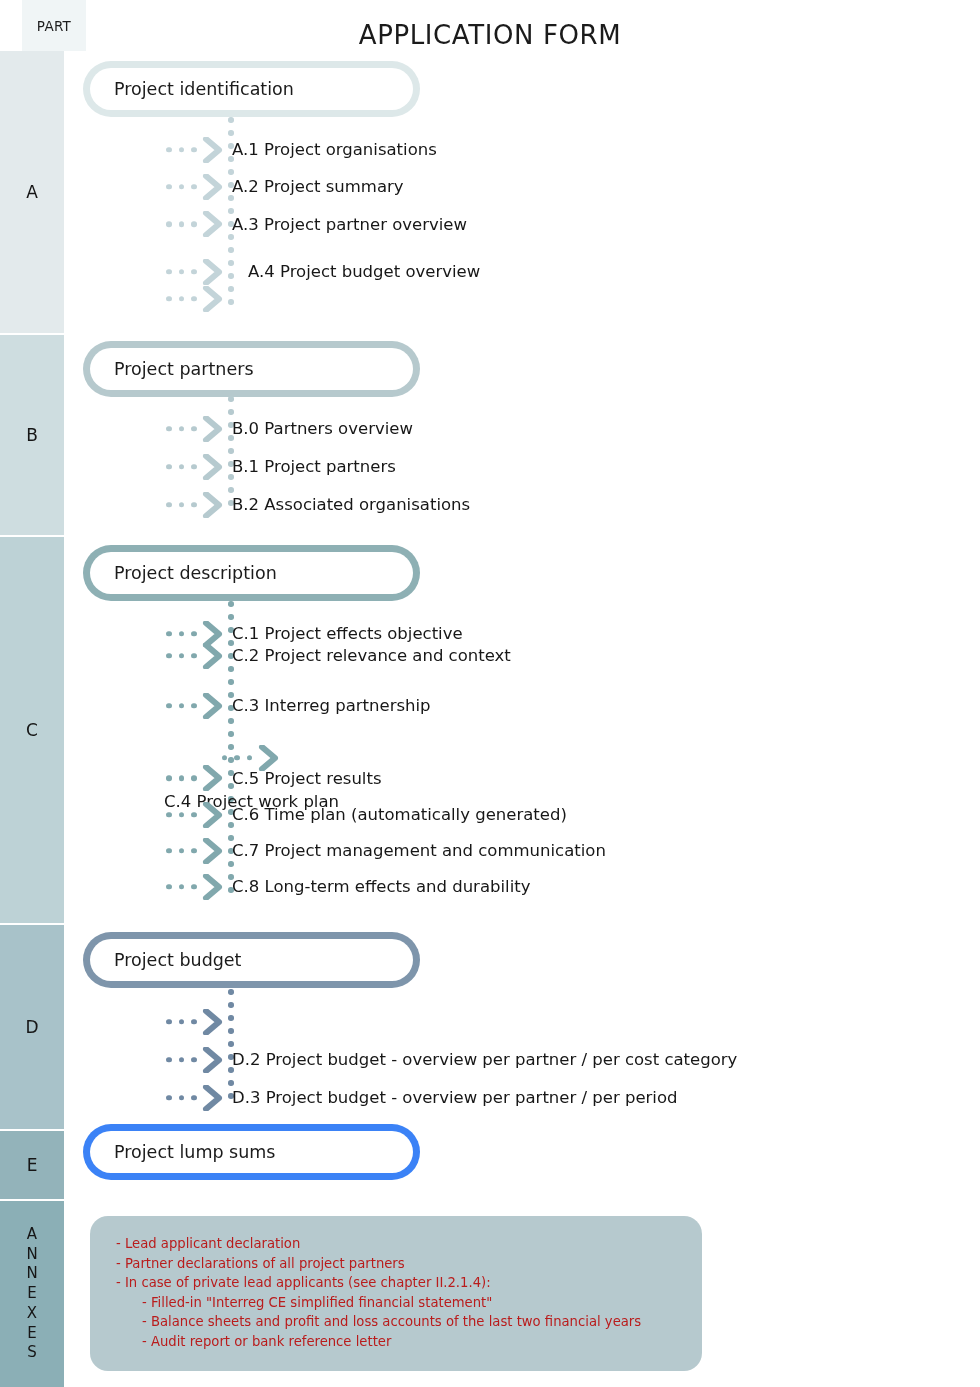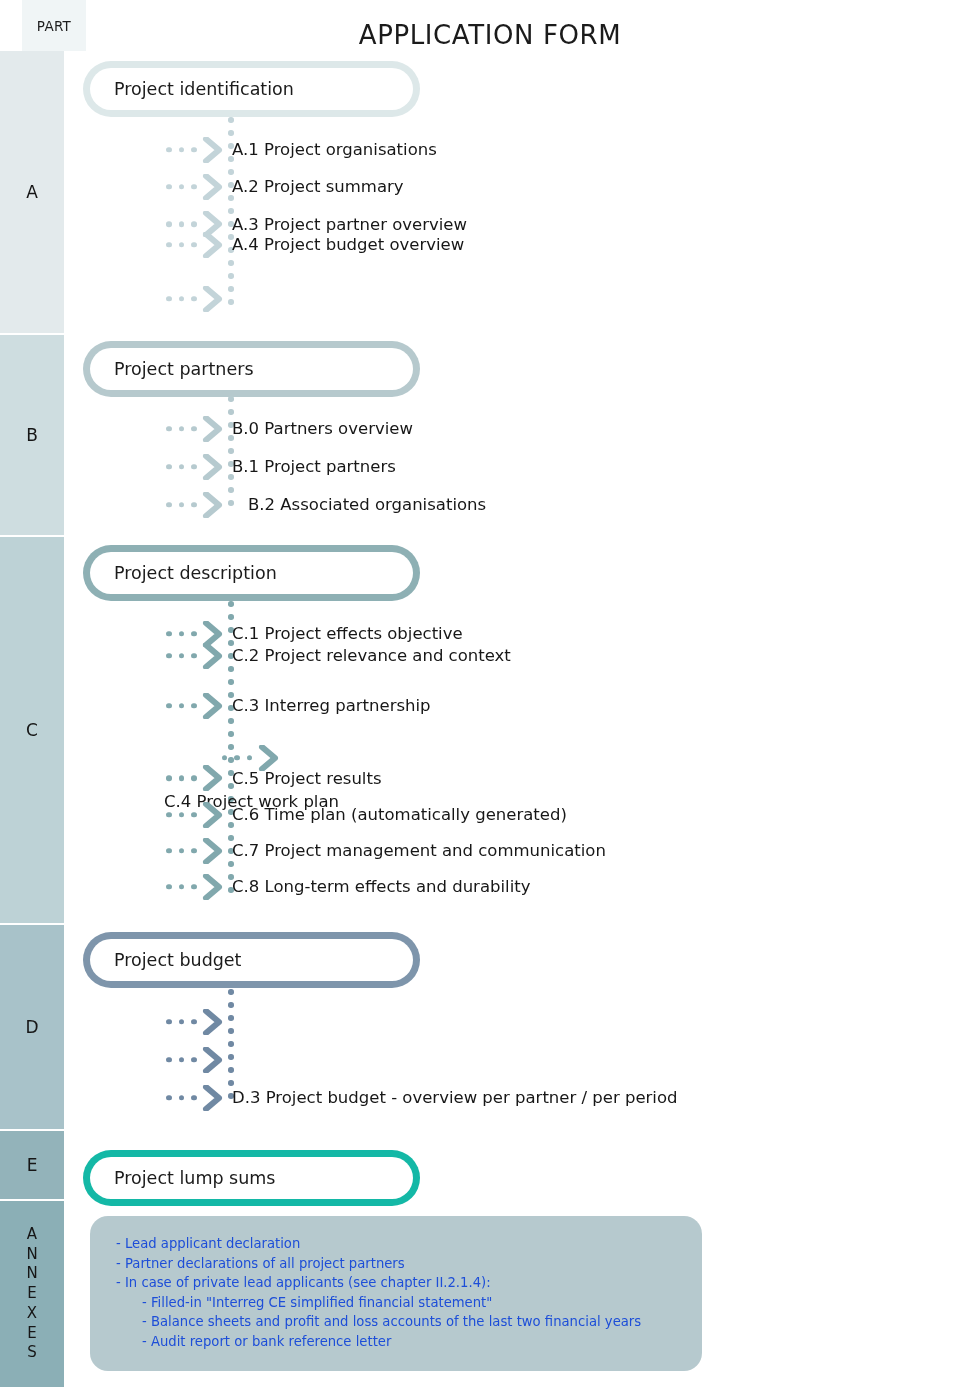--- a/index.html
+++ b/index.html
@@ -111,21 +111,21 @@
   
   #annex-box {
     position: absolute;
     left: 26px;
     width: 612px;
     border-radius: 18px;
     background: #b6c9ce;
     padding: 18px 26px 20px 26px;
   }
   .annex-line {
-    font-size: 13.2px; color: #1d4ed8; line-height: 19.6px; white-space: nowrap;
+    font-size: 13.2px; color: #b91c1c; line-height: 19.6px; white-space: nowrap;
   }
   .annex-line.indent { padding-left: 26px; }
 </style>
 </head>
 <body>
 
 <div id="page">
 
   <div id="rail">
     <div class="rail-head">
@@ -210,21 +210,21 @@
               <i style="background: rgb(195, 212, 217);"></i>
               <i style="background: rgb(195, 212, 217);"></i>
               <i style="background: rgb(195, 212, 217);"></i>
             </div>
             <div class="chev"><svg viewBox="0 0 22 26" width="22" height="26">
                 <path d="M4 2 L17 13 L4 24" fill="none" stroke="#c3d4d9" stroke-width="6" stroke-linecap="round" stroke-linejoin="round"></path>
               </svg></div>
           </div>
           <div class="sub-label">A.3 Project partner overview</div>
         </div>
-        <div class="sub" style="top: 226px;">
+        <div class="sub" style="top: 253px; gap: 16px;">
           <div class="connector">
             <div class="dots-h">
               <i style="background: rgb(195, 212, 217);"></i>
               <i style="background: rgb(195, 212, 217);"></i>
               <i style="background: rgb(195, 212, 217);"></i>
             </div>
             <div class="chev"><svg viewBox="0 0 22 26" width="22" height="26">
                 <path d="M4 2 L17 13 L4 24" fill="none" stroke="#c3d4d9" stroke-width="6" stroke-linecap="round" stroke-linejoin="round"></path>
               </svg></div>
           </div>
@@ -277,21 +277,21 @@
               <i style="background: rgb(182, 202, 207);"></i>
               <i style="background: rgb(182, 202, 207);"></i>
               <i style="background: rgb(182, 202, 207);"></i>
             </div>
             <div class="chev"><svg viewBox="0 0 22 26" width="22" height="26">
                 <path d="M4 2 L17 13 L4 24" fill="none" stroke="#b6cacf" stroke-width="6" stroke-linecap="round" stroke-linejoin="round"></path>
               </svg></div>
           </div>
           <div class="sub-label">B.1 Project partners</div>
         </div>
-        <div class="sub" style="top: 486.4px; gap: 16px;">
+        <div class="sub" style="top: 486.4px;">
           <div class="connector">
             <div class="dots-h">
               <i style="background: rgb(182, 202, 207);"></i>
               <i style="background: rgb(182, 202, 207);"></i>
               <i style="background: rgb(182, 202, 207);"></i>
             </div>
             <div class="chev"><svg viewBox="0 0 22 26" width="22" height="26">
                 <path d="M4 2 L17 13 L4 24" fill="none" stroke="#b6cacf" stroke-width="6" stroke-linecap="round" stroke-linejoin="round"></path>
               </svg></div>
           </div>
@@ -463,35 +463,36 @@
           <div class="connector">
             <div class="dots-h">
               <i style="background: rgb(112, 137, 163);"></i>
               <i style="background: rgb(112, 137, 163);"></i>
               <i style="background: rgb(112, 137, 163);"></i>
             </div>
             <div class="chev"><svg viewBox="0 0 22 26" width="22" height="26">
                 <path d="M4 2 L17 13 L4 24" fill="none" stroke="#7089a3" stroke-width="6" stroke-linecap="round" stroke-linejoin="round"></path>
               </svg></div>
           </div>
+          <div class="sub-label">D.2 Project budget - overview per partner / per cost category</div>
         </div>
         <div class="sub" style="top: 1079.4px;">
           <div class="connector">
             <div class="dots-h">
               <i style="background: rgb(112, 137, 163);"></i>
               <i style="background: rgb(112, 137, 163);"></i>
               <i style="background: rgb(112, 137, 163);"></i>
             </div>
             <div class="chev"><svg viewBox="0 0 22 26" width="22" height="26">
                 <path d="M4 2 L17 13 L4 24" fill="none" stroke="#7089a3" stroke-width="6" stroke-linecap="round" stroke-linejoin="round"></path>
               </svg></div>
           </div>
           <div class="sub-label">D.3 Project budget - overview per partner / per period</div>
         </div>
-        <div class="pill" style="top: 1150px; background: #14b8a6;">
+        <div class="pill" style="top: 1124px; background: #3b82f6;">
           <div class="pill-inner">
             <div class="pill-label">Project lump sums</div>
           </div>
         </div>
       </div>
     <div id="annex-box" style="top: 1216px; height: 155px; background: rgb(182, 201, 206);">
         <div class="annex-line">- Lead applicant declaration</div>
         <div class="annex-line">- Partner declarations of all project partners</div>
         <div class="annex-line">- In case of private lead applicants (see chapter II.2.1.4):</div>
         <div class="annex-line indent">- Filled-in "Interreg CE simplified financial statement"</div>

